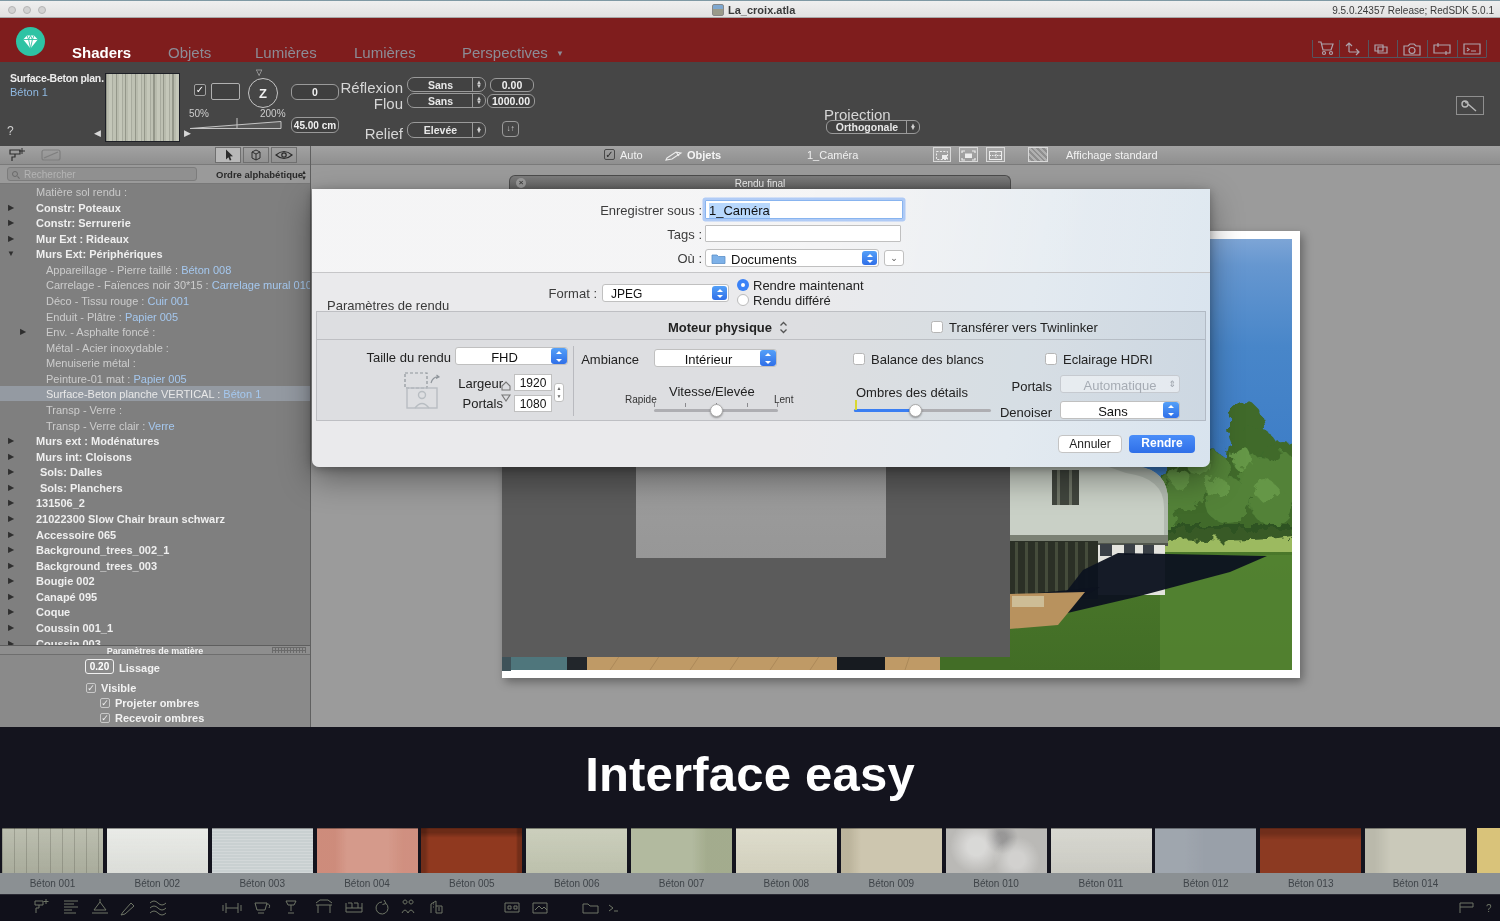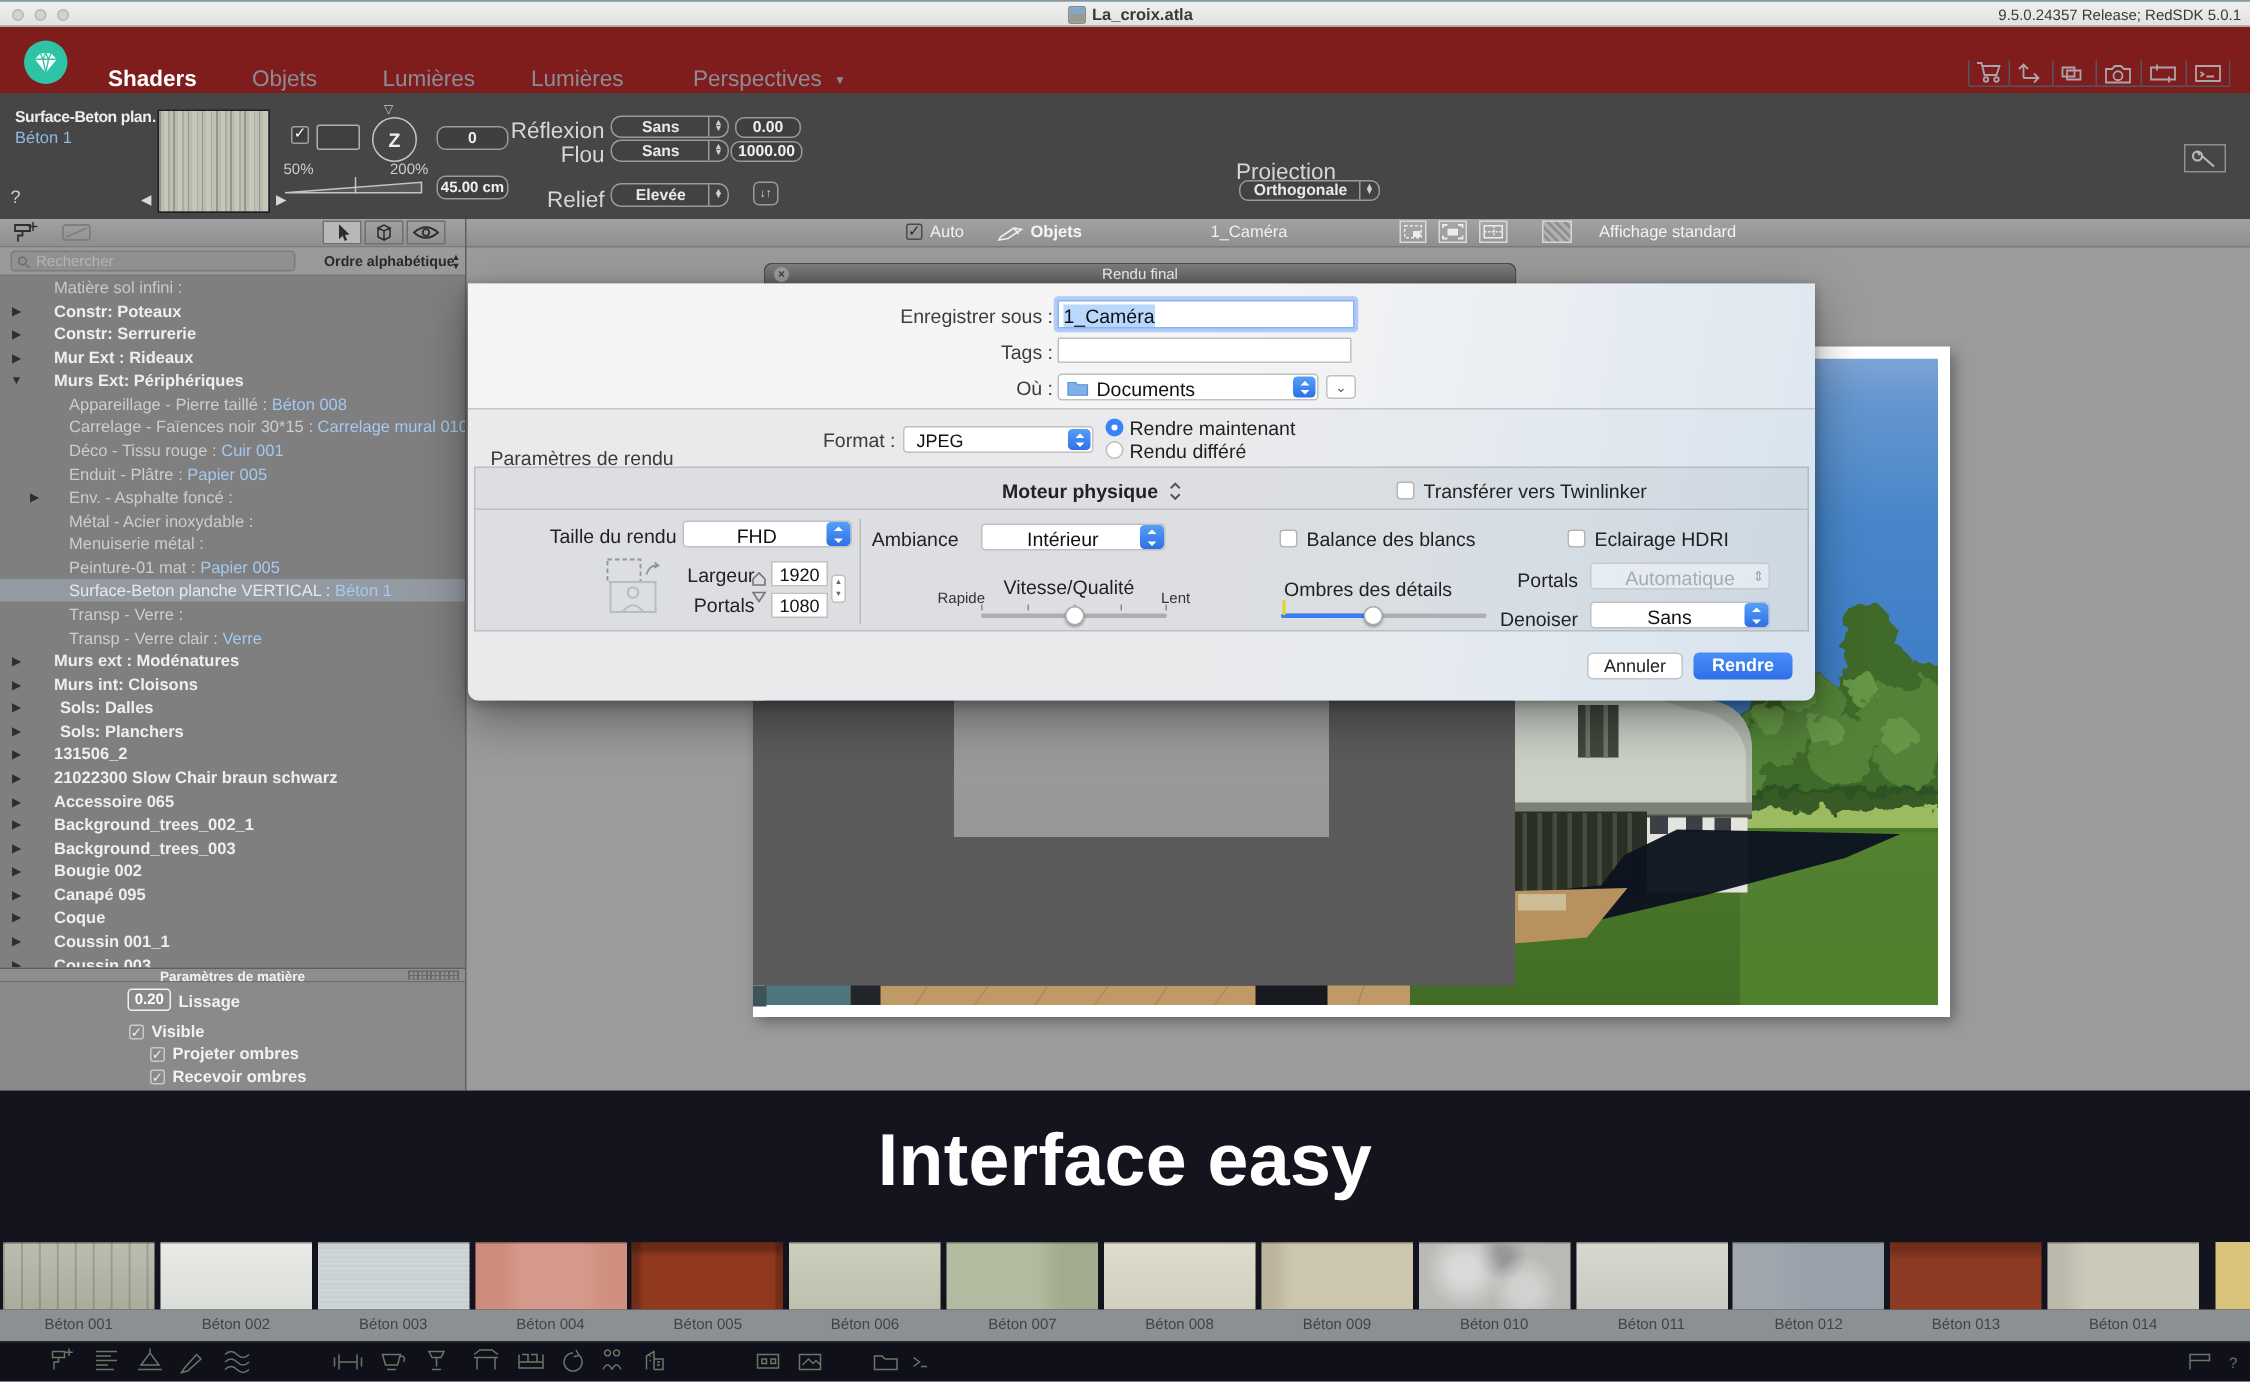--- a/index.html
+++ b/index.html
@@ -182,21 +182,21 @@
     <span style="position:absolute;left:4px;top:3px;width:6px;height:6px;border:1px solid #6a6a6a;border-radius:50%;"></span>
       <span style="position:absolute;left:9px;top:9px;width:3px;height:1px;background:#6a6a6a;transform:rotate(45deg);"></span>
     <span style="position:absolute;left:16px;top:1px;font-size:10px;color:#b4b4b4;">Rechercher</span>
   </div>
   <div class="ab" style="left:216px;top:4px;font-size:9.5px;font-weight:bold;color:#2a2a2a;">Ordre alphabétique</div>
   <div class="ab" style="left:301px;top:4px;font-size:6px;color:#2a2a2a;line-height:6px;">▲<br>▼</div>
 </div>
 
 <div class="ab" style="left:0;top:184px;width:310px;height:461px;background:#7f7f7f;overflow:hidden;">
 
-<div class="ab" style="left:36px;top:2.0px;font-size:11px;color:#c9c9c9;white-space:nowrap;">Matière sol infini :</div>
+<div class="ab" style="left:36px;top:2.0px;font-size:11px;color:#c9c9c9;white-space:nowrap;">Matière sol rendu :</div>
 <span class="ab" style="left:8px;top:18.6px;font-size:8px;color:#2e2e2e;">▶</span>
 <div class="ab" style="left:36px;top:17.6px;font-size:11px;font-weight:bold;color:#efefef;white-space:nowrap;">Constr: Poteaux</div>
 <span class="ab" style="left:8px;top:34.1px;font-size:8px;color:#2e2e2e;">▶</span>
 <div class="ab" style="left:36px;top:33.1px;font-size:11px;font-weight:bold;color:#efefef;white-space:nowrap;">Constr: Serrurerie</div>
 <span class="ab" style="left:8px;top:49.7px;font-size:8px;color:#2e2e2e;">▶</span>
 <div class="ab" style="left:36px;top:48.7px;font-size:11px;font-weight:bold;color:#efefef;white-space:nowrap;">Mur Ext : Rideaux</div>
 <span class="ab" style="left:7px;top:65.3px;font-size:8px;color:#2e2e2e;">▼</span>
 <div class="ab" style="left:36px;top:64.3px;font-size:11px;font-weight:bold;color:#efefef;white-space:nowrap;">Murs Ext: Périphériques</div>
 
 <div class="ab" style="left:46px;top:79.8px;font-size:11px;color:#cdcdcd;white-space:nowrap;">Appareillage - Pierre taillé : <span style="color:#a5c8ef;">Béton 008</span></div>
@@ -455,21 +455,21 @@
           <path d="M3,17 h8 l-4,6 z"></path>
         </g>
       </svg>
     <div class="ab" style="left:237px;top:71px;width:10px;height:19px;background:#fff;border:1px solid #c0c0c0;border-radius:3px;color:#666;font-size:5px;text-align:center;line-height:8px;">▲<br>▼</div>
 
     <div class="ab" style="left:262px;top:40px;width:60px;text-align:right;font-size:13px;color:#222;">Ambiance</div>
     <div class="ab wsel" style="left:337px;top:37px;width:123px;height:18px;">
         <span class="wtx">Intérieur</span>
         <span class="bstp"></span>
       </div>
-    <div class="ab" style="left:352px;top:72px;font-size:13px;color:#222;">Vitesse/Qualité</div>
+    <div class="ab" style="left:352px;top:72px;font-size:13px;color:#222;">Vitesse/Elevée</div>
     <div class="ab" style="left:308px;top:82px;font-size:10px;color:#333;">Rapide</div>
     <div class="ab" style="left:457px;top:82px;font-size:10px;color:#333;">Lent</div>
     <div class="ab" style="left:337px;top:97px;width:124px;height:3px;background:#aeaeb2;border-radius:2px;"></div>
     <div class="ab" style="left:337px;top:91px;width:124px;">
       <span class="ab" style="left:0;width:1px;height:4px;background:#8a8a8e;"></span>
       <span class="ab" style="left:31px;width:1px;height:4px;background:#8a8a8e;"></span>
       <span class="ab" style="left:62px;width:1px;height:4px;background:#8a8a8e;"></span>
       <span class="ab" style="left:93px;width:1px;height:4px;background:#8a8a8e;"></span>
       <span class="ab" style="left:123px;width:1px;height:4px;background:#8a8a8e;"></span>
     </div>

